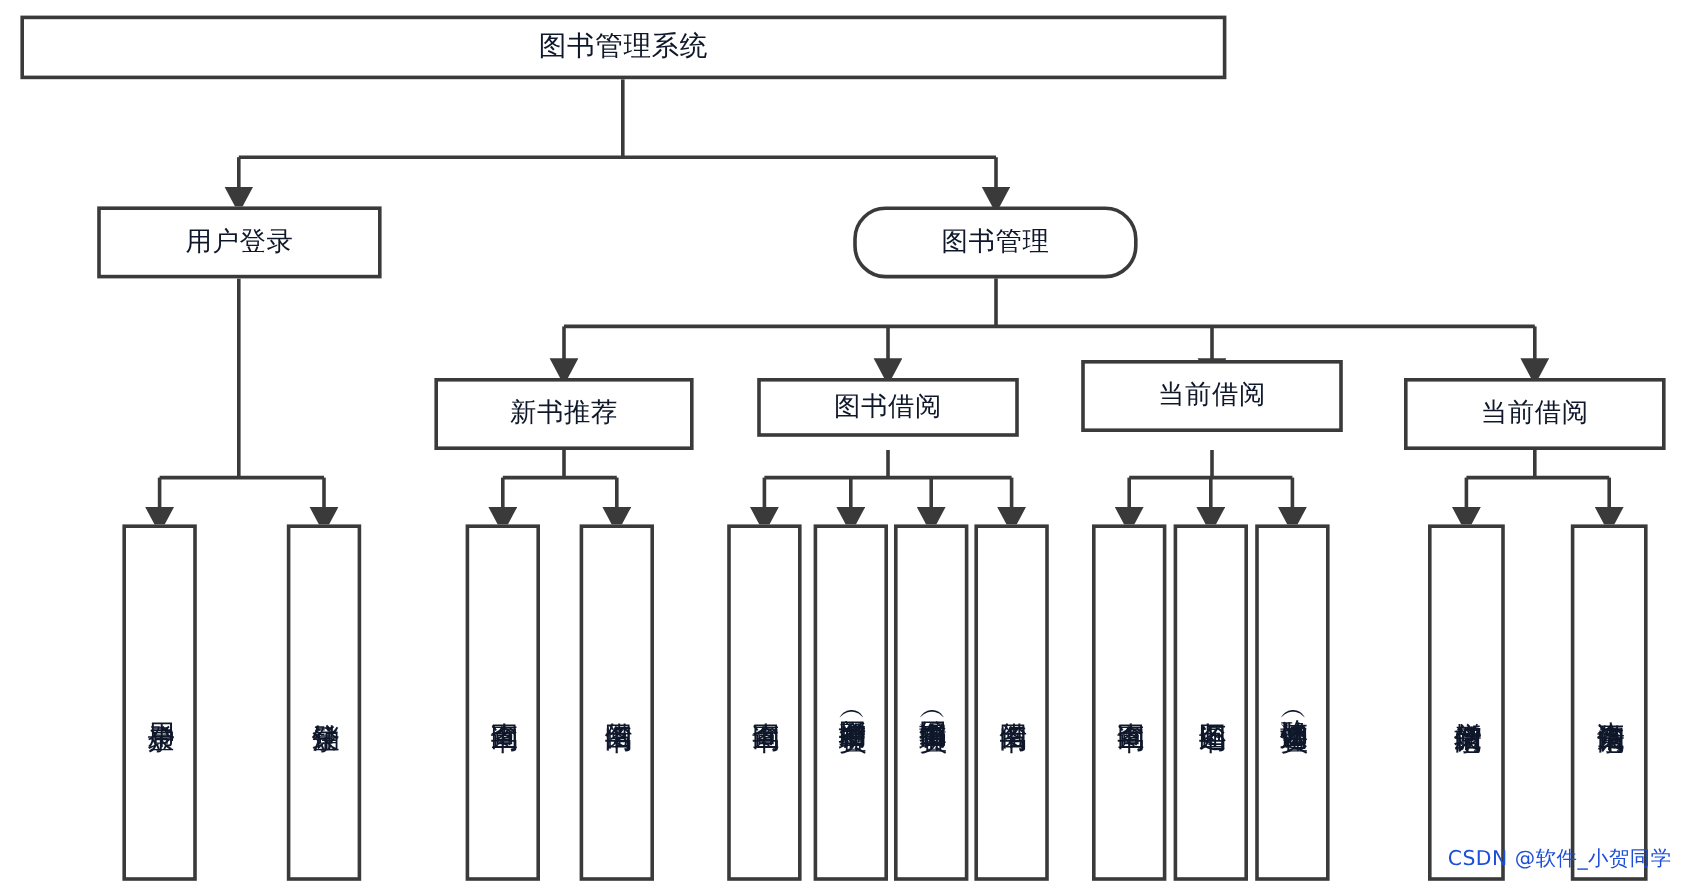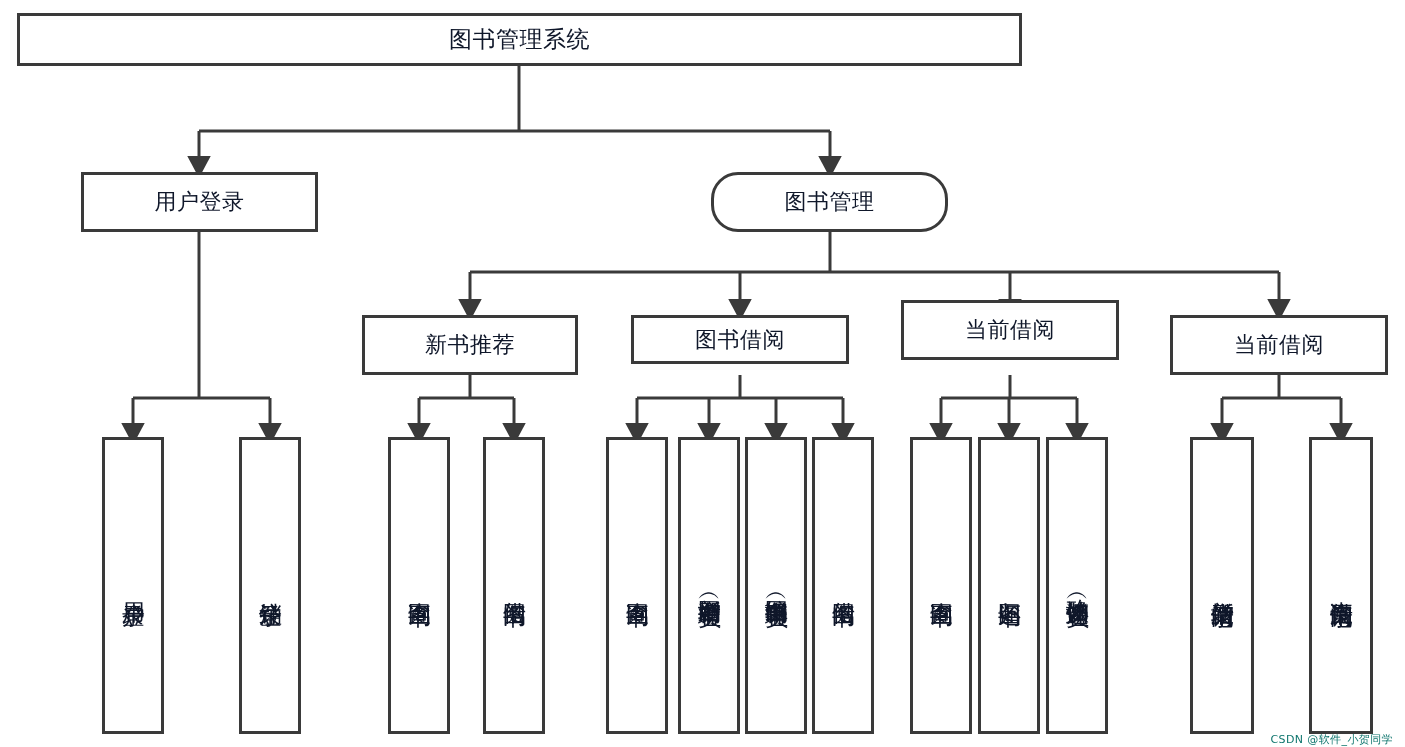--- a/index.html
+++ b/index.html
@@ -55,23 +55,23 @@
     text-orientation: upright;
     font-size: 23px;
     line-height: 1.04;
     letter-spacing: 1px;
     white-space: nowrap;
     max-height: 100%;
   }
   #watermark {
     position: absolute;
     right: 12px;
-    bottom: 0;
-    color: #0f766e;
-    font-size: 11px;
+    bottom: 20px;
+    color: #1d4ed8;
+    font-size: 17px;
     letter-spacing: 0.4px;
     white-space: nowrap;
     z-index: 5;
   }
 </style>
 </head>
 <body>
 
 <div id="canvas">
 

